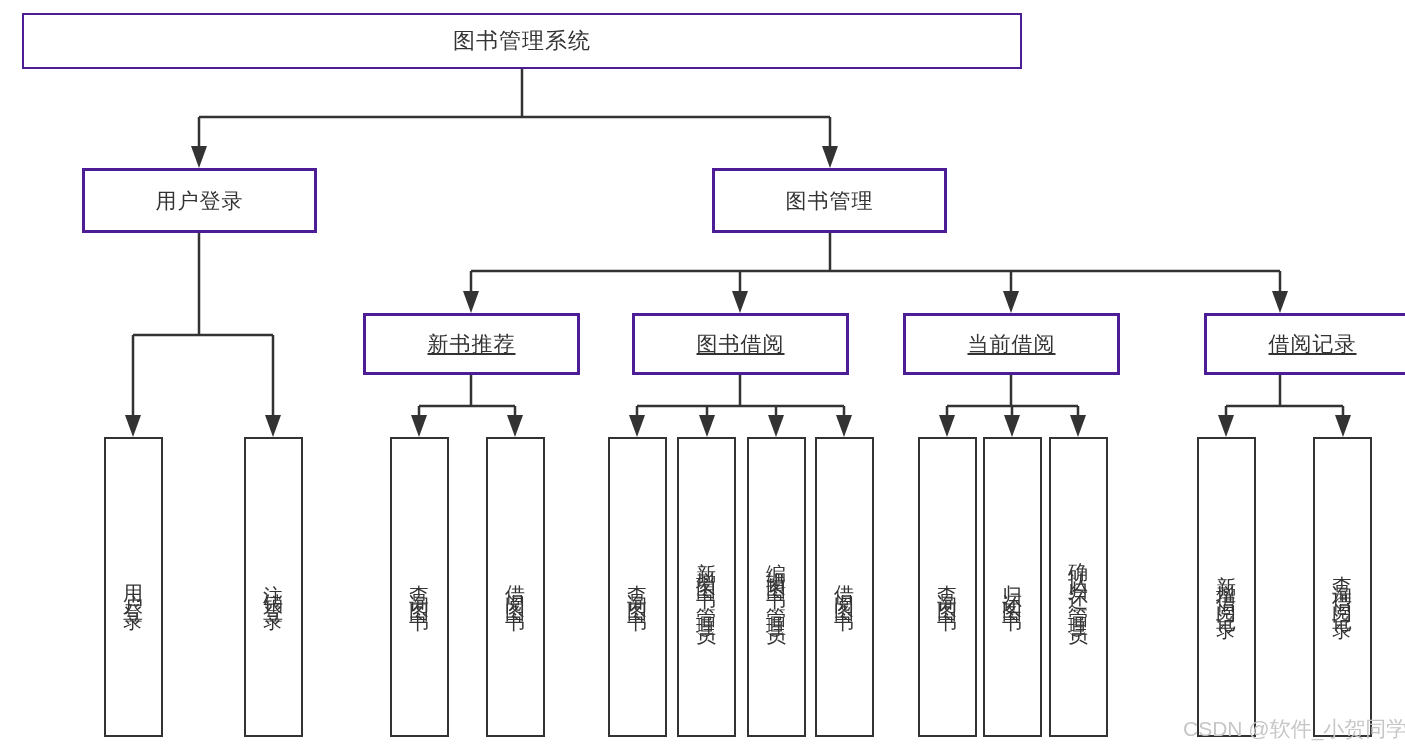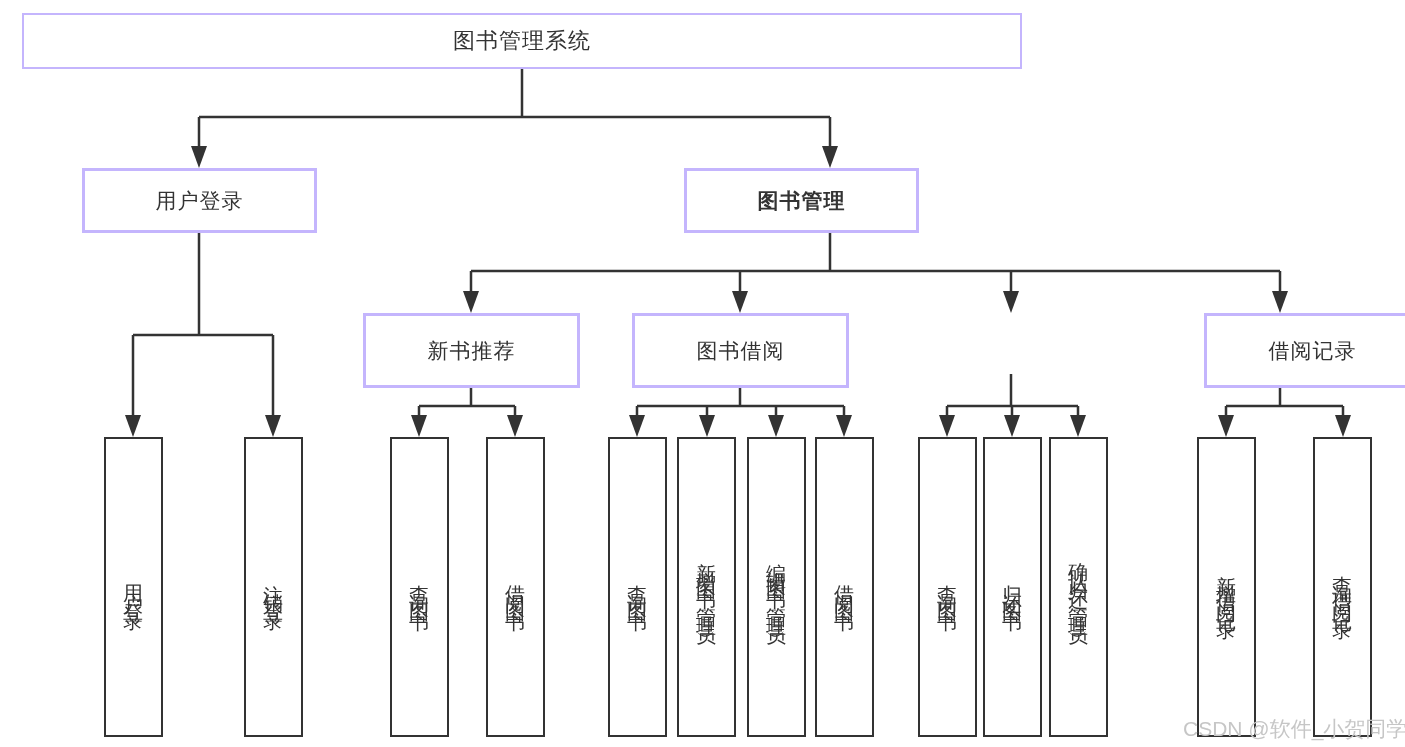--- a/index.html
+++ b/index.html
@@ -19,41 +19,41 @@
   .connectors {
     position: absolute;
     left: 0; top: 0;
     width: 1405px;
     height: 747px;
     z-index: 1;
   }
   .node {
     position: absolute;
     background: #ffffff;
-    border: 3px solid #c4b5fd;
+    border: 3px solid #4c1d95;
     box-sizing: border-box;
     display: flex;
     align-items: center;
     justify-content: center;
     z-index: 2;
     font-size: 21px;
     letter-spacing: 1px;
     color: #333333;
   }
   .node.root {
     left: 22px; top: 13px;
     width: 1000px; height: 56px;
     border-width: 2px;
     font-size: 22px;
   }
   .node.lvl2 {
     top: 168px; width: 235px; height: 65px;
   }
   .node.lvl3 {
-    top: 313px; width: 217px; height: 75px;
+    top: 313px; width: 217px; height: 62px; text-decoration: underline;
   }
   .leaf {
     position: absolute;
     top: 437px;
     width: 59px;
     height: 300px;
     background: #ffffff;
     border: 2px solid #333333;
     box-sizing: border-box;
     display: flex;
@@ -124,29 +124,32 @@
     </g>
   </svg>
 
   <div class="node root">
     <span>图书管理系统</span>
   </div>
 
   <div class="node lvl2" style="left:82px;">
     <span>用户登录</span>
   </div>
-  <div class="node lvl2" style="left:684px;font-weight:bold;">
+  <div class="node lvl2" style="left:712px;">
     <span>图书管理</span>
   </div>
 
   <div class="node lvl3" style="left:363px;">
     <span>新书推荐</span>
   </div>
   <div class="node lvl3" style="left:632px;align-items:center;">
     <span>图书借阅</span>
+  </div>
+  <div class="node lvl3" style="left:903px;">
+    <span>当前借阅</span>
   </div>
   <div class="node lvl3" style="left:1172px;margin-left:32px;">
     <span>借阅记录</span>
   </div>
 
   <div class="leaf" style="left:104px;">
     <span class="vtext">用户登录</span>
   </div>
   <div class="leaf" style="left:244px;">
     <span class="vtext">注销登录</span>

